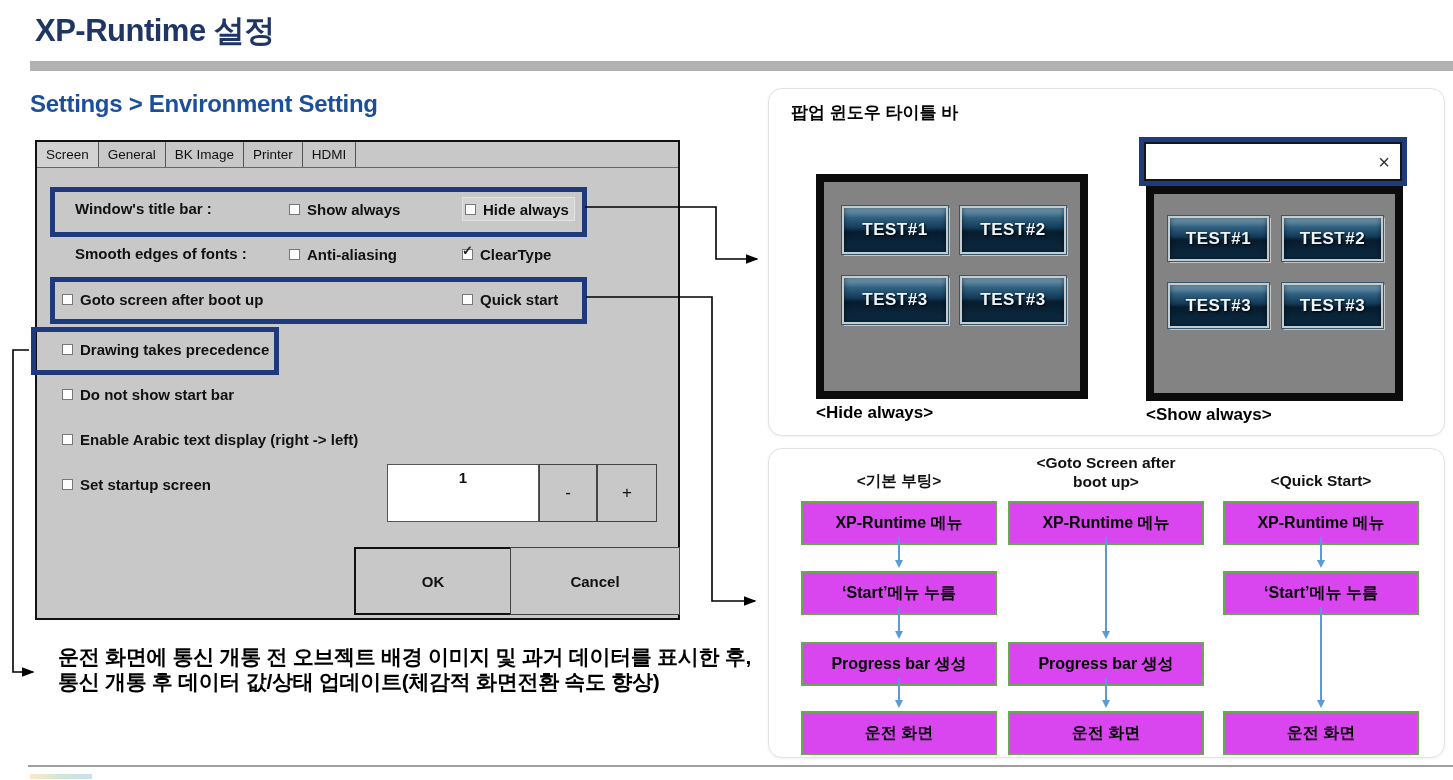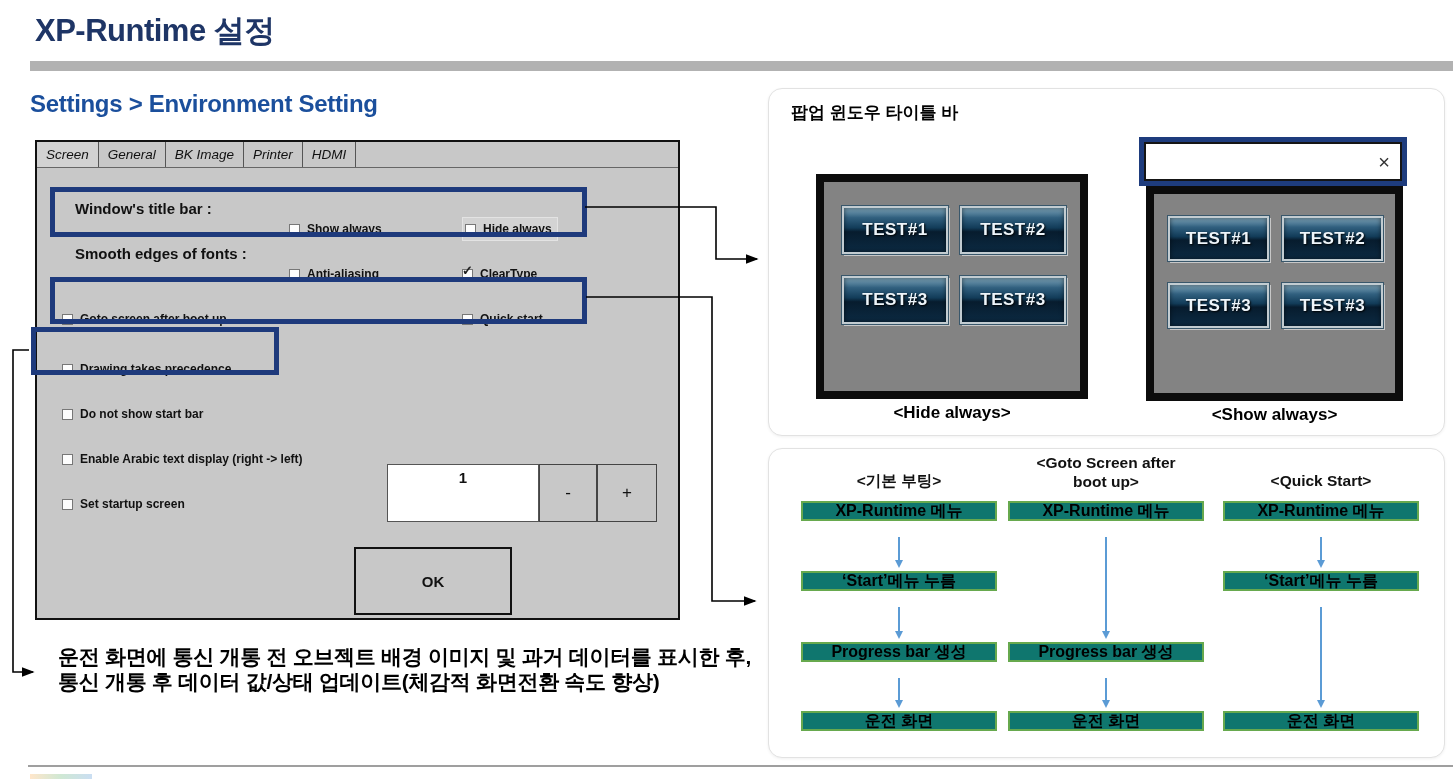--- a/index.html
+++ b/index.html
@@ -7,27 +7,27 @@
   body { position:relative; overflow:hidden; }
 
   
   .page-title { position:absolute; left:35px; top:10px; font-size:31px; font-weight:bold; color:#1e3566; letter-spacing:-0.5px; }
   .title-rule { position:absolute; left:30px; top:61px; width:1423px; height:10px; background:#b2b2b2; }
   .section-heading { position:absolute; left:30px; top:90px; font-size:24px; font-weight:bold; color:#1b4f9c; letter-spacing:-0.3px; }
 
   
   .dialog { position:absolute; left:35px; top:140px; width:645px; height:480px; background:#c8c8c8; border:2px solid #111; z-index:1; }
   .tabbar { position:absolute; top:0; left:0; right:0; height:26px; display:flex; background:#c8c8c8; border-bottom:1px solid #666; }
-  .tab { padding:0 9px; display:flex; align-items:center; font-size:13.5px; color:#111; border-right:1px solid #555; height:100%;font-style:italic; }
+  .tab { padding:0 9px; display:flex; align-items:center; font-size:13.5px; color:#111; border-right:1px solid #555; height:100%; }
   .tab.active { background:#d2d2d2; }
 
   .drow { position:absolute; left:0; width:100%; height:24px; }
   .ry1{top:55px}.ry2{top:100px}.ry3{top:145px}.ry4{top:195px}.ry5{top:240px}.ry6{top:285px}.ry7{top:330px}
   .dlabel { position:absolute; left:38px; font-size:15px; font-weight:bold; color:#111; line-height:24px; white-space:nowrap; }
-  .cbitem { position:absolute; display:flex; align-items:center; gap:7px; height:24px; font-size:12px; font-weight:bold; color:#111; white-space:nowrap;margin-top:20px; }
+  .cbitem { position:absolute; display:flex; align-items:center; gap:7px; height:24px; font-size:15px; font-weight:bold; color:#111; white-space:nowrap; }
   .cb { position:relative; width:11px; height:11px; border:1px solid #777; background:#fdfdfd; flex:none; }
   .cb.checked::after { content:"\2713"; position:absolute; left:-1px; top:-7px; font-size:13px; color:#222; }
   .cx252{left:252px}.cx425{left:425px}.cx25{left:25px}
   .hideal { background:#d3d3d3; border:1px solid #e3e3e3; padding:1px 5px 1px 2px; }
 
   .hlbox { position:absolute; border:5px solid #1e3a7c; z-index:6; pointer-events:none; }
   .hl1 { left:13px; top:45px; width:537px; height:50px; }
   .hl2 { left:13px; top:135px; width:537px; height:47px; }
   .hl3 { left:-6px; top:185px; width:248px; height:48px; }
 
@@ -51,30 +51,30 @@
   .titlebarB { position:absolute; left:370px; top:48px; width:268px; height:49px; border:5px solid #1e3c7d; background:#fff; box-shadow:inset 0 0 0 2px #151515; display:flex; align-items:center; justify-content:flex-end; padding-right:12px; }
   .closex { font-size:20px; color:#333; line-height:1; }
 
   .tgrid { position:absolute; display:grid; }
   .tgridA { left:18px; top:24px; grid-template-columns:106px 106px; grid-auto-rows:48px; column-gap:12px; row-gap:22px; }
   .tgridB { left:14px; top:22px; grid-template-columns:101px 101px; grid-auto-rows:45px; column-gap:13px; row-gap:22px; }
   .tbtn { border:2px solid #c2ccd1; outline:1px solid #39576b;
           background:linear-gradient(180deg,#7fa6bb 0%,#31607f 22%,#123c59 45%,#071c2e 54%,#0c2a42 100%);
           color:#eef5fa; font-weight:bold; font-size:17px; display:flex; align-items:center; justify-content:center;
           box-shadow:2px 2px 0 rgba(255,255,255,0.55), inset 0 0 5px rgba(0,0,0,0.55); text-shadow:1px 1px 2px #000; letter-spacing:0.5px; }
-  .mock-caption { position:absolute; text-align:center; font-size:17px; font-weight:bold; color:#000; }
+  .mock-caption { position:absolute; font-size:17px; font-weight:bold; color:#000; }
   .capA { left:47px; top:314px; width:272px; }
   .capB { left:377px; top:316px; width:257px; }
 
   
   .fcol { position:absolute; top:0; height:100%; width:200px; }
   .fcol1{left:30px}.fcol2{left:237px}.fcol3{left:452px}
   .fhead { position:absolute; left:0; width:100%; text-align:center; font-weight:bold; font-size:15.5px; line-height:19px; color:#111; }
   .fh1{top:22px}.fh2{top:4px;padding:0 20px}.fh3{top:22px}
-  .fbox { position:absolute; left:50%; transform:translateX(-50%); width:196px; height:20px; background:#0f766e; border:2px solid #67a94e; display:flex; align-items:center; justify-content:center; font-weight:bold; font-size:16px; color:#000; white-space:nowrap; }
+  .fbox { position:absolute; left:50%; transform:translateX(-50%); width:196px; height:44px; background:#d946ef; border:2px solid #67a94e; display:flex; align-items:center; justify-content:center; font-weight:bold; font-size:16px; color:#000; white-space:nowrap; }
   .r1{top:52px}.r2{top:122px}.r3{top:193px}.r4{top:262px}
   .a { position:absolute; left:calc(50% - 1px); width:0; border-left:2px solid #5b9bd5; }
   .a::after { content:""; position:absolute; left:-5px; bottom:-8px; border:4px solid transparent; border-top:8px solid #5b9bd5; }
   .a12{top:88px;height:27px}.a23{top:158px;height:28px}.a34{top:229px;height:26px}
   .a13{top:88px;height:98px}.a24{top:158px;height:97px}
 
   
   .note { position:absolute; left:58px; top:644px; font-size:21px; font-weight:bold; color:#000; line-height:25px; letter-spacing:-0.3px; }
   .footer-rule { position:absolute; left:28px; top:765px; width:1425px; height:2px; background:#9f9f9f; }
   .logo-smudge { position:absolute; left:30px; top:774px; width:62px; height:5px; background:linear-gradient(90deg,#ffd2a0,#a8d5b0,#9fc3e8); opacity:0.55; }
@@ -157,20 +157,21 @@
     <span class="cbitem cx25">
       <span class="cb"></span>
       <span>Set startup screen</span>
     </span>
   </div>
 
   <div class="numinput">1</div>
   <div class="stepbtn minus">-</div>
   <div class="stepbtn plus">+</div>
   <div class="dbtn okbtn">OK</div>
+  <div class="dbtn cancelbtn">Cancel</div>
 
   <div class="hlbox hl1"></div>
   <div class="hlbox hl2"></div>
   <div class="hlbox hl3"></div>
 </div>
 
 <div class="card card-popup">
   <div class="card-heading">팝업 윈도우 타이틀 바</div>
 
   <div class="mock-screen mockA">

